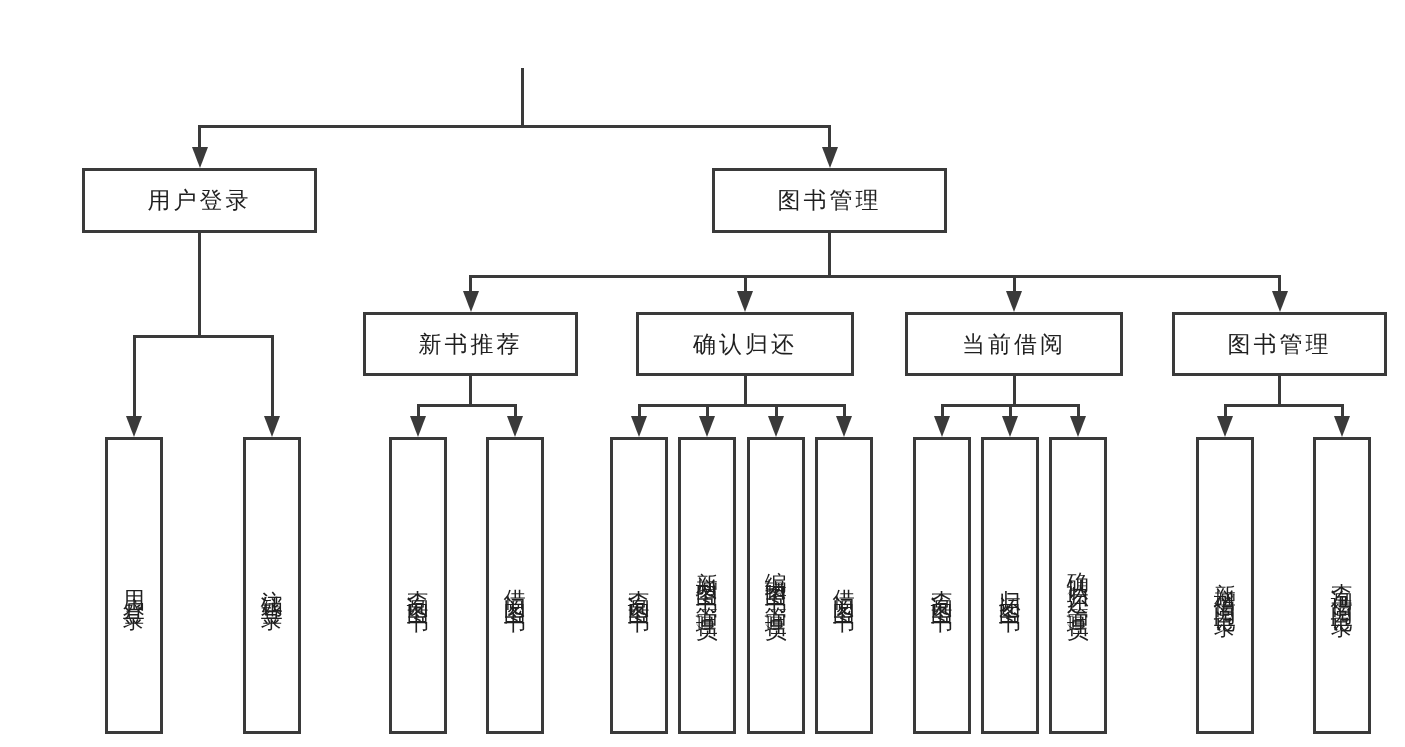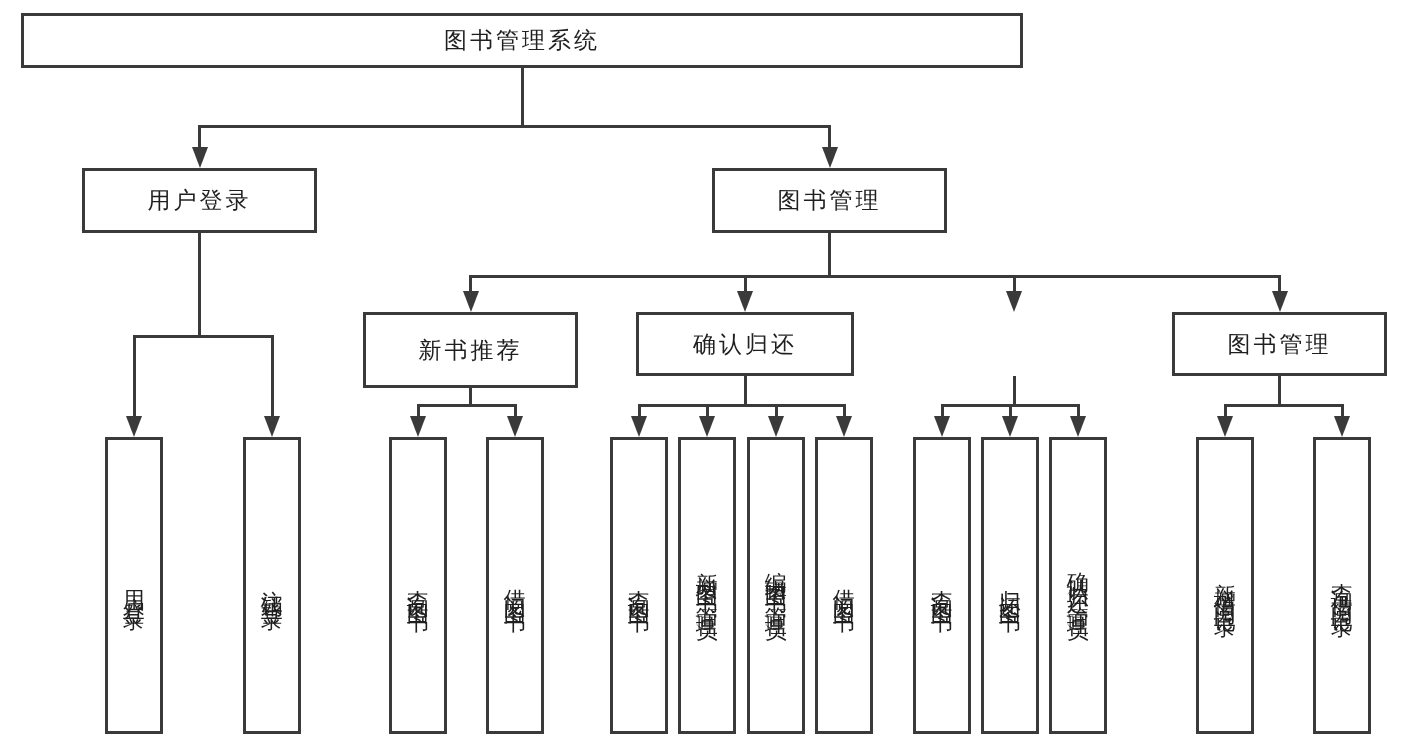--- a/index.html
+++ b/index.html
@@ -104,34 +104,34 @@
     <div class="line" style="left: 1008.5px; top: 404px; width: 3px; height: 17px;"></div>
     <div class="arrow" style="left: 1002px; top: 416px;"></div>
     <div class="line" style="left: 1076.5px; top: 404px; width: 3px; height: 17px;"></div>
     <div class="arrow" style="left: 1070px; top: 416px;"></div>
     <div class="line" style="left: 1278px; top: 376px; width: 3px; height: 31px;"></div>
     <div class="line" style="left: 1223.5px; top: 404px; width: 120px; height: 3px;"></div>
     <div class="line" style="left: 1223.5px; top: 404px; width: 3px; height: 17px;"></div>
     <div class="arrow" style="left: 1217px; top: 416px;"></div>
     <div class="line" style="left: 1340.5px; top: 404px; width: 3px; height: 17px;"></div>
     <div class="arrow" style="left: 1334px; top: 416px;"></div>
-    <div class="node h" style="left: 21px; top: 13px; width: 1002px; height: 55px;">
-      <span class="node-label">图书管理系统</span>
-    </div>
     <div class="node h" style="left: 82px; top: 168px; width: 235px; height: 65px;">
       <span class="node-label">用户登录</span>
     </div>
     <div class="node h" style="left: 712px; top: 168px; width: 235px; height: 65px;">
       <span class="node-label">图书管理</span>
     </div>
-    <div class="node h" style="left: 363px; top: 312px; width: 215px; height: 76px;">
+    <div class="node h" style="left: 363px; top: 312px; width: 215px; height: 64px;">
       <span class="node-label">新书推荐</span>
     </div>
     <div class="node h" style="left: 636px; top: 312px; width: 218px; height: 64px;">
       <span class="node-label">确认归还</span>
+    </div>
+    <div class="node h" style="left: 905px; top: 312px; width: 218px; height: 64px;">
+      <span class="node-label">当前借阅</span>
     </div>
     <div class="node h" style="left: 1172px; top: 312px; width: 215px; height: 64px;">
       <span class="node-label">图书管理</span>
     </div>
     <div class="node v" style="left: 105px; top: 437px; width: 58px; height: 297px;">
       <span class="node-label">用户登录</span>
     </div>
     <div class="node v" style="left: 243px; top: 437px; width: 58px; height: 297px;">
       <span class="node-label">注销登录</span>
     </div>

